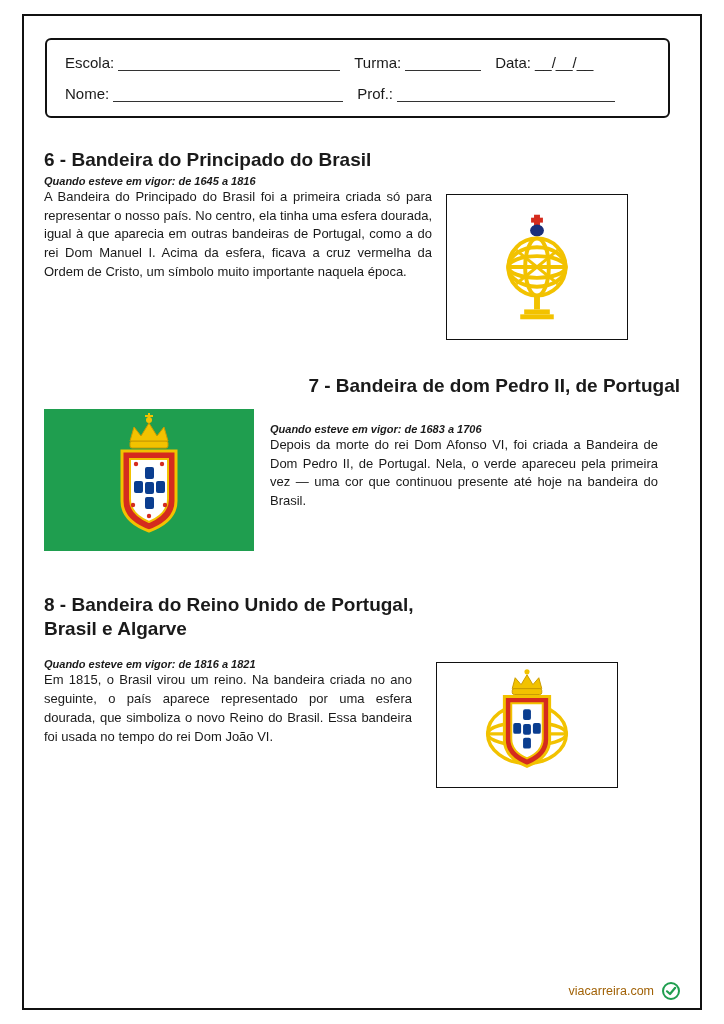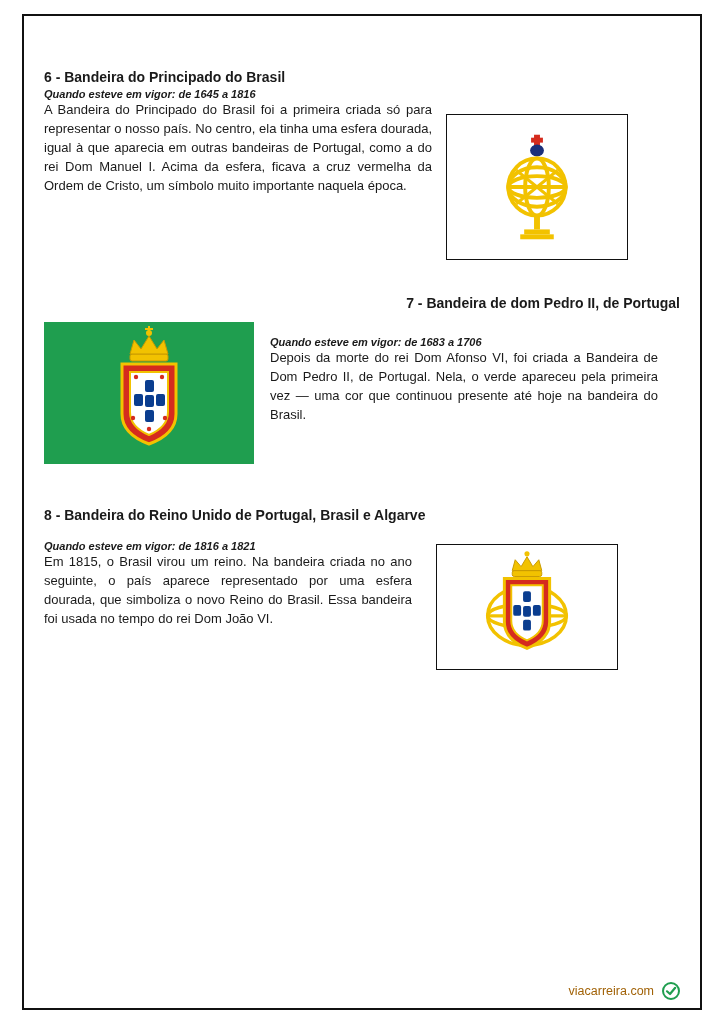--- a/index.html
+++ b/index.html
@@ -56,21 +56,21 @@
   }
   .l-escola { width: 222px; }
   .l-turma  { width: 76px; }
   .data-blanks { letter-spacing: 0px; }
   .l-nome   { width: 230px; }
   .l-prof   { width: 218px; margin-right: 0; }
 
   
   .section { margin-top: 26px; }
   h2.sec-title {
-    font-size: 14px;
+    font-size: 19px;
     font-weight: bold;
     margin: 0 0 2px 0;
     line-height: 1.3;
   }
   h2.sec-title.right { text-align: right; }
   .sec-sub {
     font-style: italic;
     font-weight: bold;
     font-size: 11px;
     margin: 0 0 1px 0;
@@ -125,20 +125,36 @@
   svg { display: block; }
 </style>
 </head>
 <body>
 
 <div class="page">
   <div class="page-border"></div>
 
   <div class="content">
 
+    <div class="id-box">
+      <div class="id-row">
+        <span class="id-label">Escola:</span>
+        <span class="id-line l-escola"></span>
+        <span class="id-label">Turma:</span>
+        <span class="id-line l-turma"></span>
+        <span class="id-label">Data:</span>
+        <span class="data-blanks">__/__/__</span>
+      </div>
+      <div class="id-row">
+        <span class="id-label">Nome:</span>
+        <span class="id-line l-nome"></span>
+        <span class="id-label">Prof.:</span>
+        <span class="id-line l-prof"></span>
+      </div>
+    </div>
 
     <div class="section s6">
       <div class="s6-wrap">
         <div class="s6-text">
           <h2 class="sec-title">6 - Bandeira do Principado do Brasil</h2>
           <p class="sec-sub">Quando esteve em vigor: de 1645 a 1816</p>
           <p class="sec-body">A Bandeira do Principado do Brasil foi a primeira criada só para representar o nosso país. No centro, ela tinha uma esfera dourada, igual à que aparecia em outras bandeiras de Portugal, como a do rei Dom Manuel I. Acima da esfera, ficava a cruz vermelha da Ordem de Cristo, um símbolo muito importante naquela época.</p>
         </div>
         <div class="s6-flag">
           <div class="flag-frame f6">

